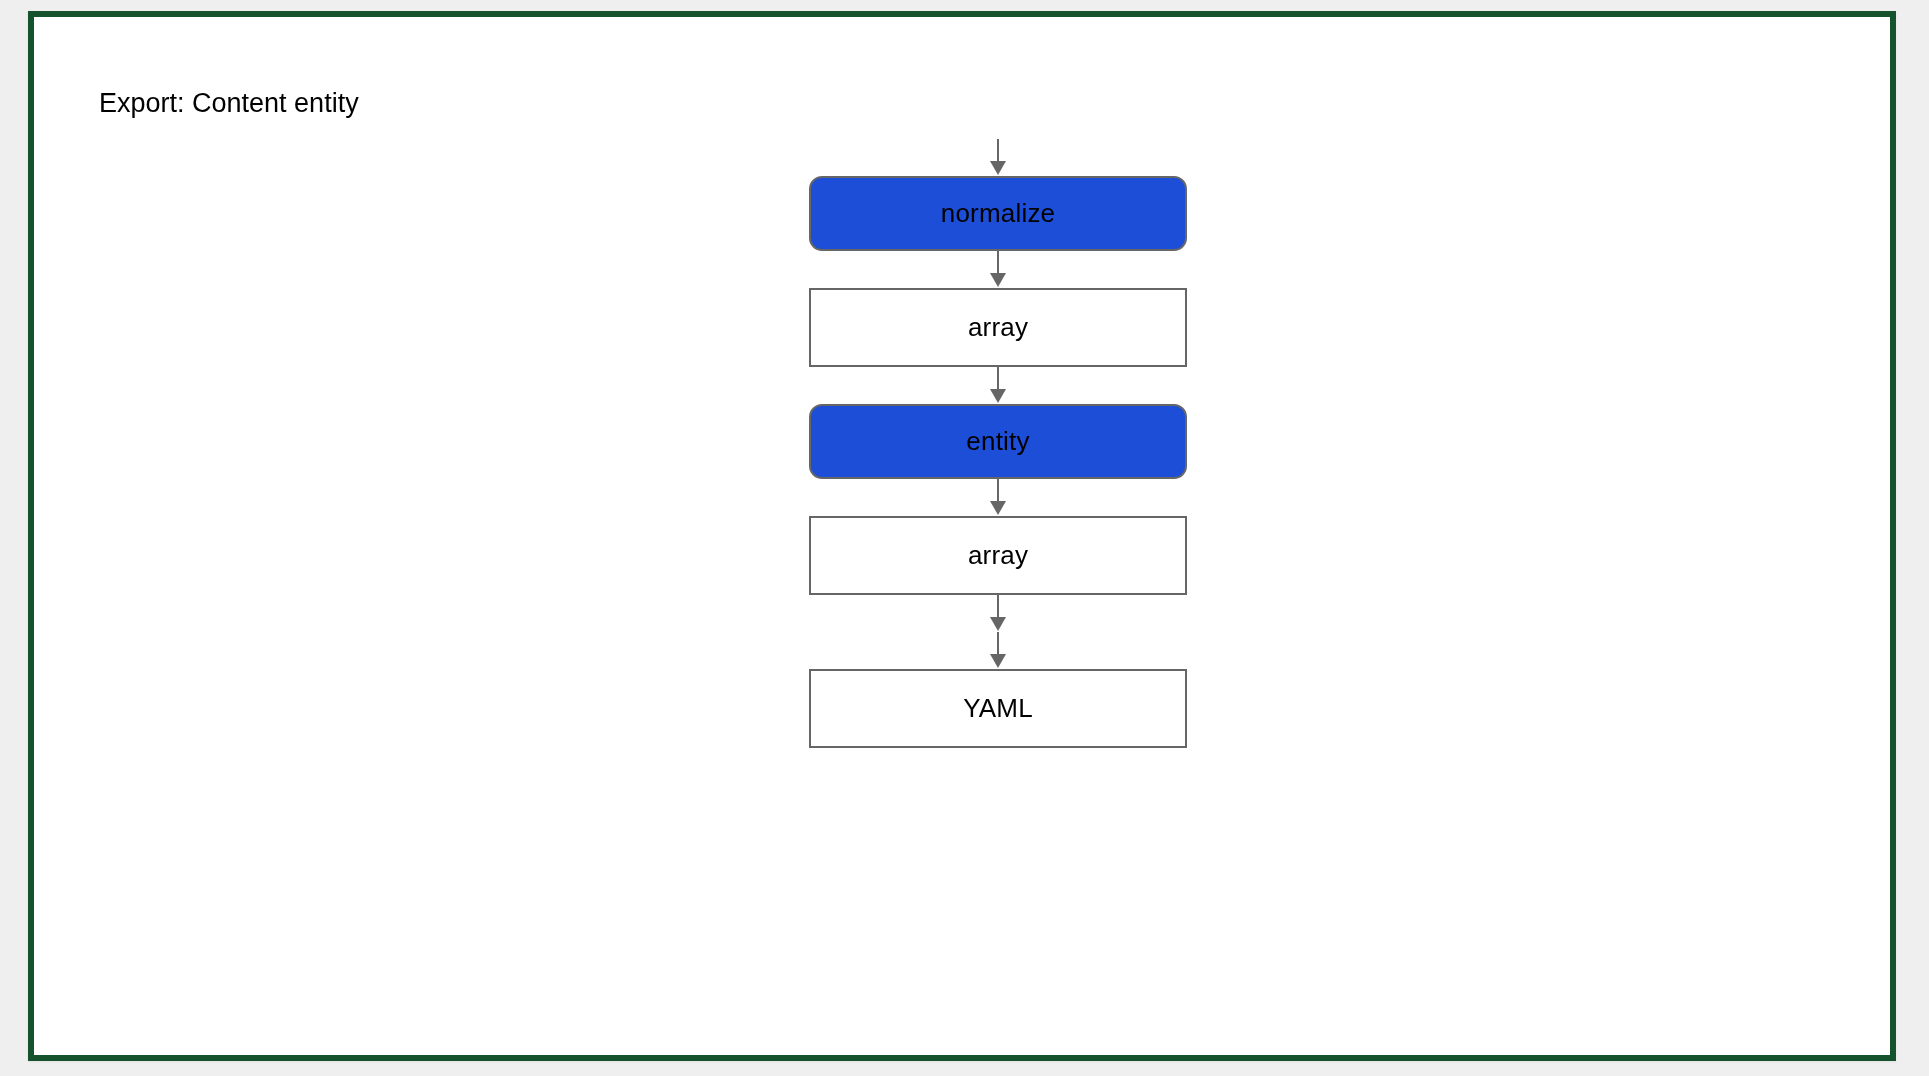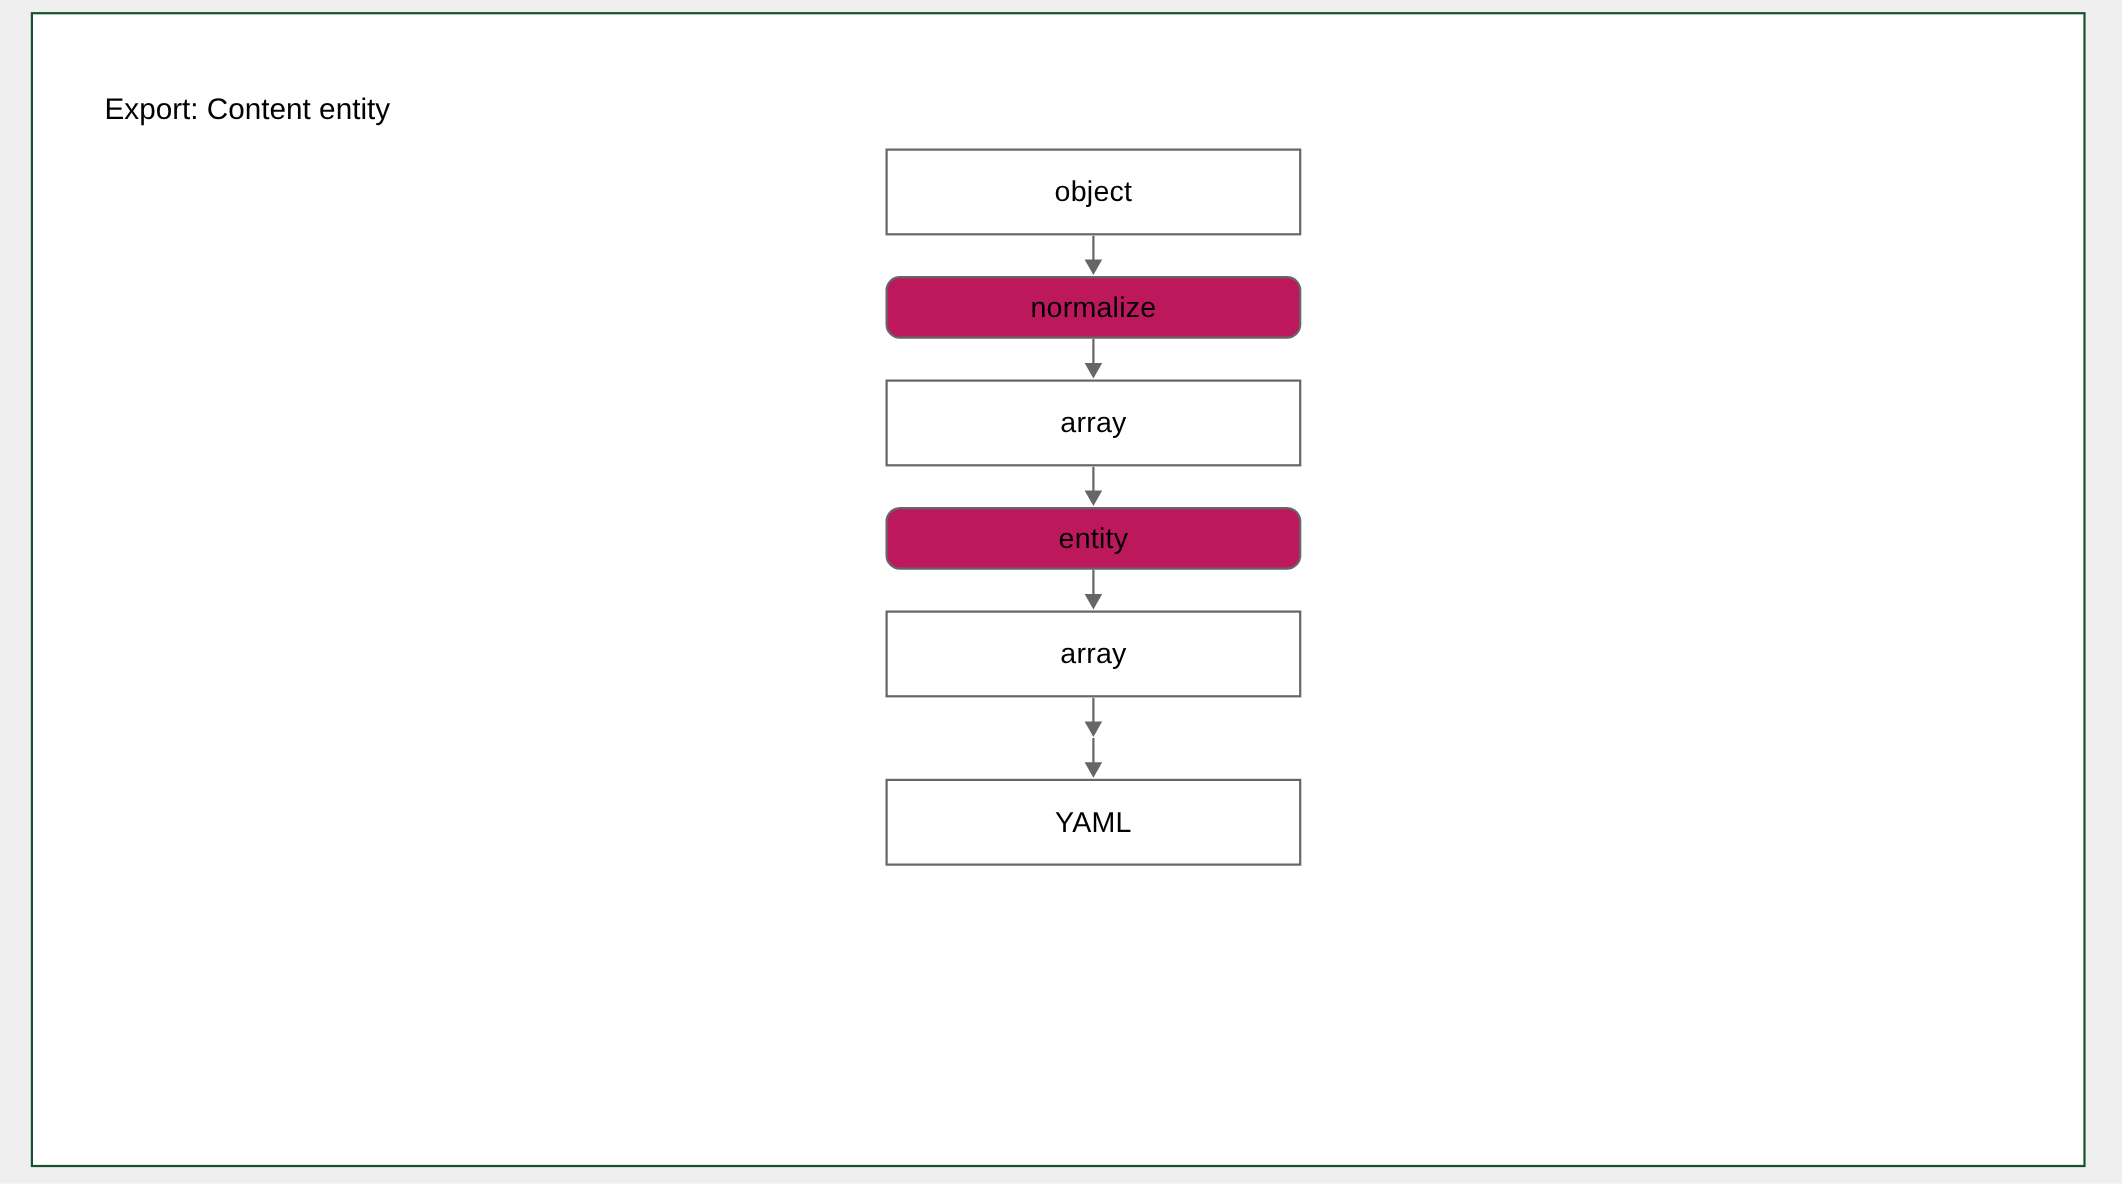--- a/index.html
+++ b/index.html
@@ -13,21 +13,21 @@
     font-family: "Liberation Sans", sans-serif;
     overflow: hidden;
   }
   #card {
     position: absolute;
     left: 28px;
     top: 11px;
     width: 1868px;
     height: 1050px;
     background: #ffffff;
-    border: 2px solid #14532d;
+    border: 6px solid #14532d;
     box-sizing: border-box;
     box-shadow: 0 1px 2px rgba(0,0,0,0.06);
   }
   #page-title {
     position: absolute;
     left: 65px;
     top: 73px;
     font-size: 27px;
     color: #000000;
     white-space: nowrap;
@@ -53,22 +53,22 @@
     color: #000000;
     letter-spacing: 0.2px;
   }
   .node.data {
     height: 79px;
     background: #ffffff;
     border: 2px solid #666666;
     border-radius: 0;
   }
   .node.op {
-    height: 57px;
-    background: #be185d;
+    height: 75px;
+    background: #1d4ed8;
     border: 2px solid #666666;
     border-radius: 13px;
   }
   .connector {
     position: relative;
     width: 378px;
     height: 37px;
   }
   .connector svg {
     position: absolute;
@@ -79,25 +79,20 @@
 </style>
 </head>
 <body>
 
 <div id="card">
 
   <div id="page-title">Export: Content entity</div>
 
   <div id="flow">
 
-    <div class="node-wrap">
-      <div class="node data">
-        <span>object</span>
-      </div>
-    </div>
 
     <div class="connector">
       <svg width="378" height="37" viewBox="0 0 378 37" xmlns="http://www.w3.org/2000/svg">
         <line x1="189" y1="0" x2="189" y2="24" stroke="#666666" stroke-width="2"></line>
         <polygon points="181,22 197,22 189,36" fill="#666666"></polygon>
       </svg>
     </div>
 
     <div class="node-wrap">
       <div class="node op">

